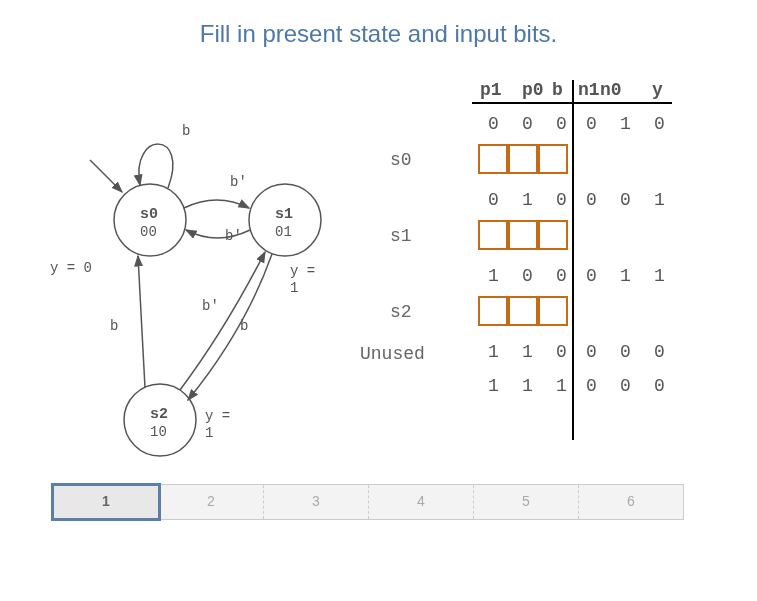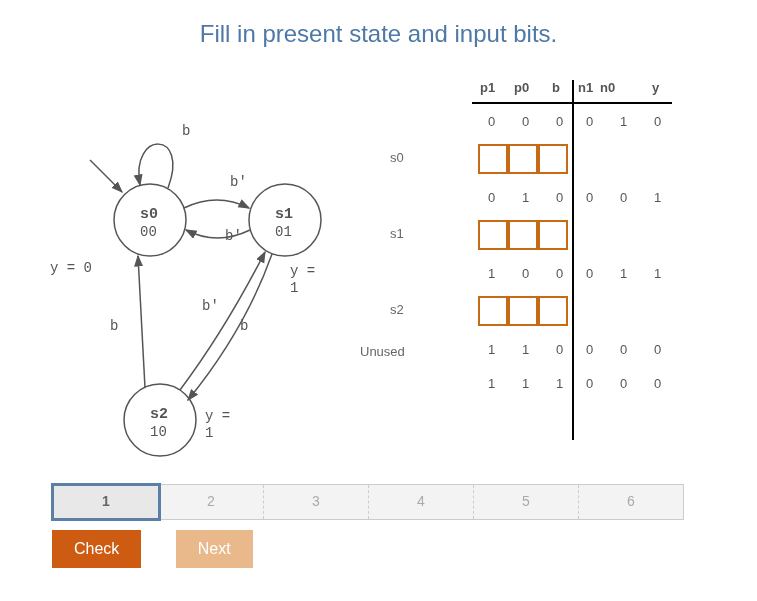--- a/index.html
+++ b/index.html
@@ -42,35 +42,35 @@
   }
   .diagram svg text.state-name {
     font-weight: bold;
     font-size: 15px;
   }
   .table-area {
     position: absolute;
     left: 350px;
     top: 0;
     width: 340px;
-    font-family: Liberation Sans, sans-serif;
-    font-size: 13px;
+    font-family: Liberation Mono, monospace;
+    font-size: 18px;
     color: #555;
   }
   .hdr-row {
     position: relative;
     height: 26px;
   }
   .hdr-row span {
     position: absolute;
     font-weight: bold;
     top: 0;
   }
   .h-p1 { left: 100px; }
-  .h-p0 { left: 134px; }
+  .h-p0 { left: 142px; }
   .h-b  { left: 172px; }
   .h-n1 { left: 198px; }
   .h-n0 { left: 220px; }
   .h-y  { left: 272px; }
   .hdr-line {
     position: absolute;
     top: 22px;
     left: 92px;
     width: 200px;
     height: 0;
@@ -299,17 +299,13 @@
 
   <div class="stepper" id="stepper">
       <div class="step active">1</div>
       <div class="step">2</div>
       <div class="step">3</div>
       <div class="step">4</div>
       <div class="step">5</div>
       <div class="step">6</div>
     </div>
 
-  <div class="btn-row">
-    <button class="btn btn-check">Check</button>
-    <button class="btn btn-next">Next</button>
-  </div>
 </div>
 
 </body></html>

